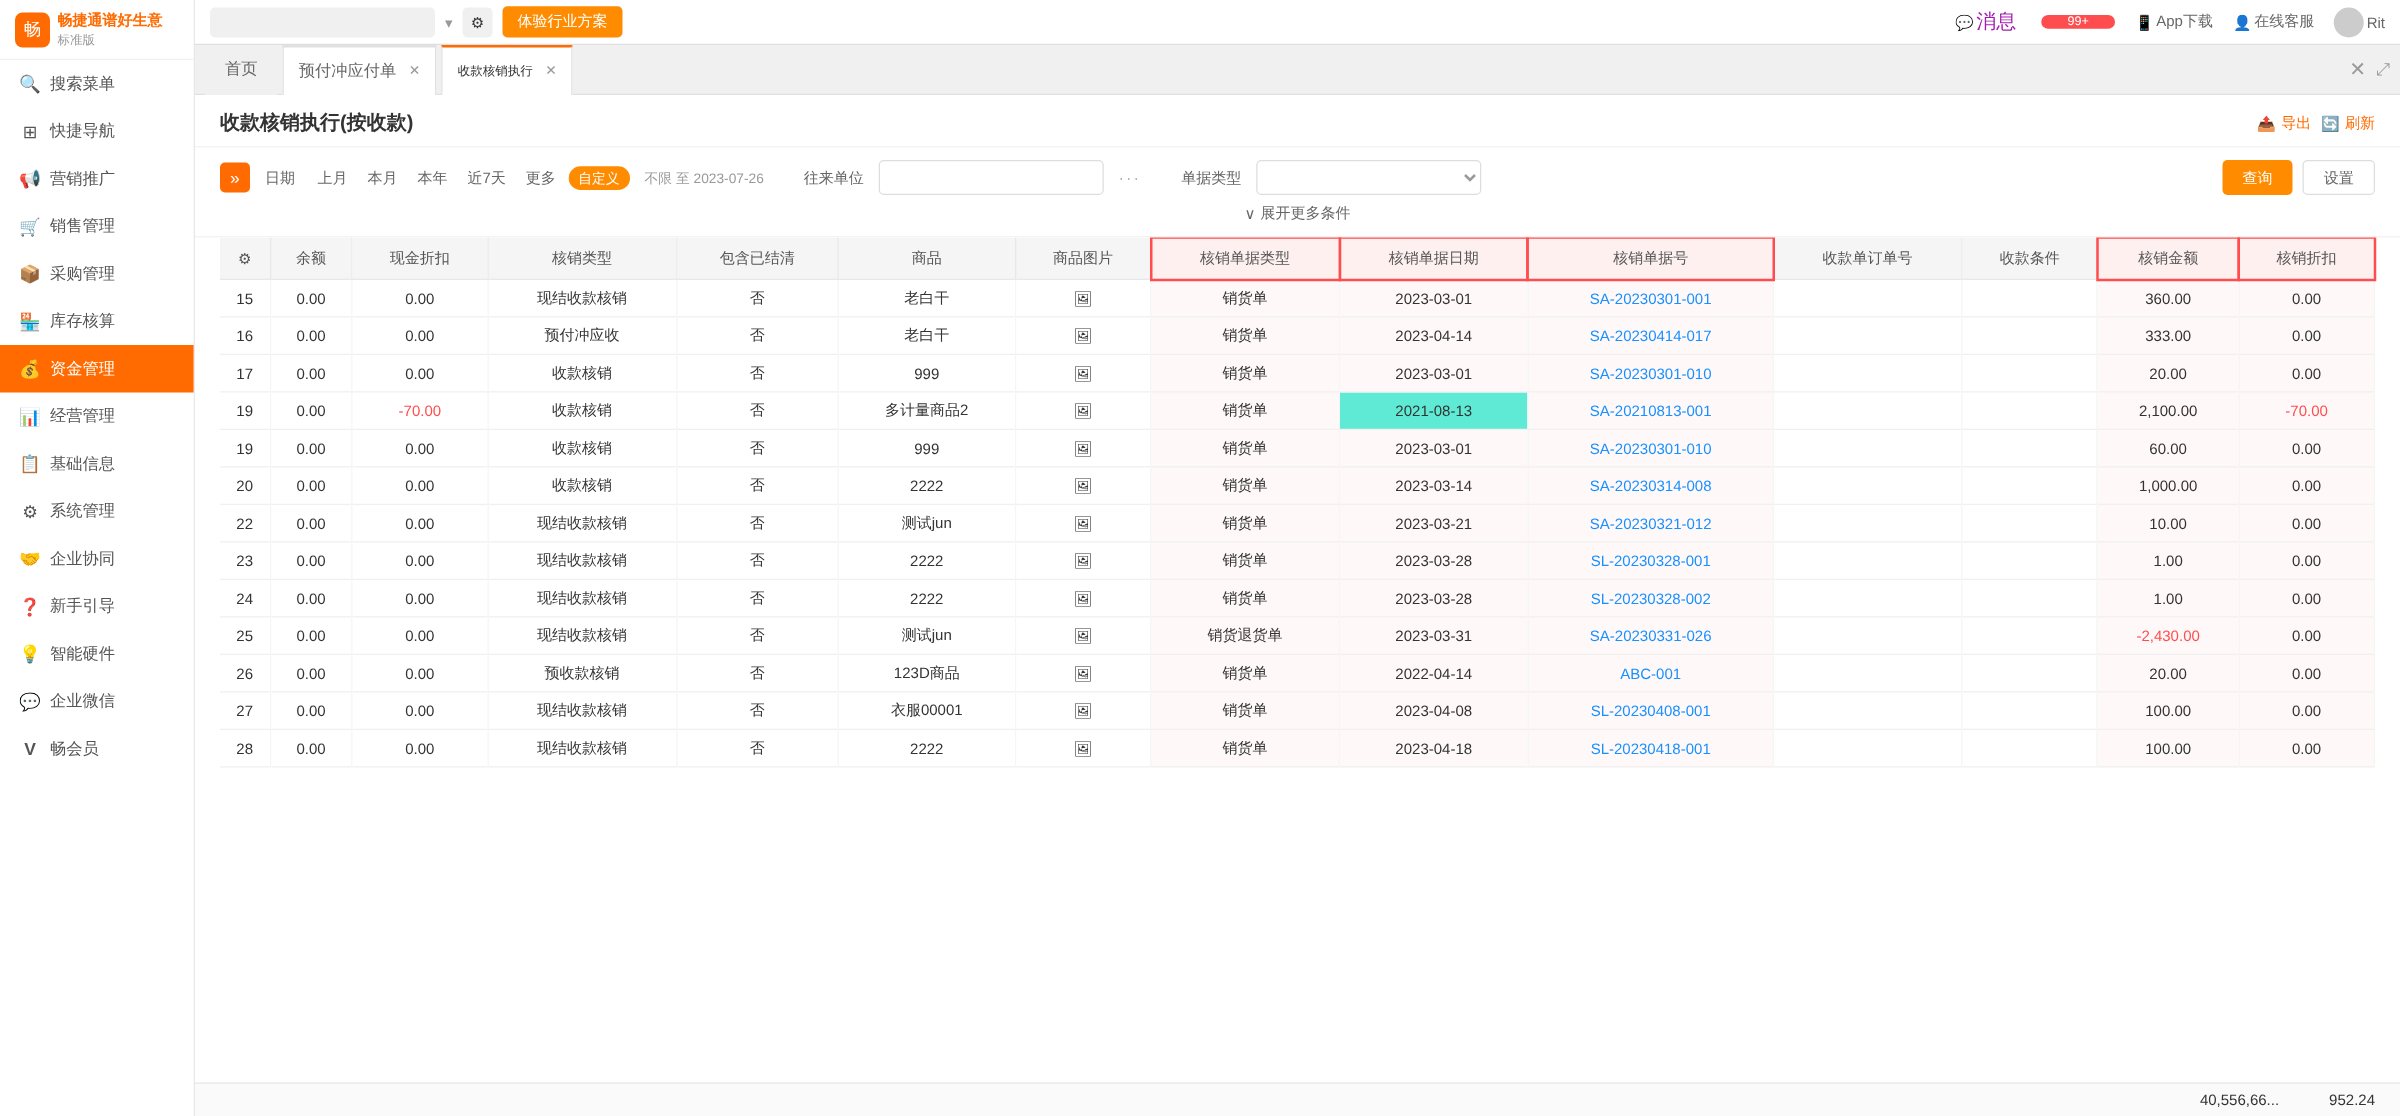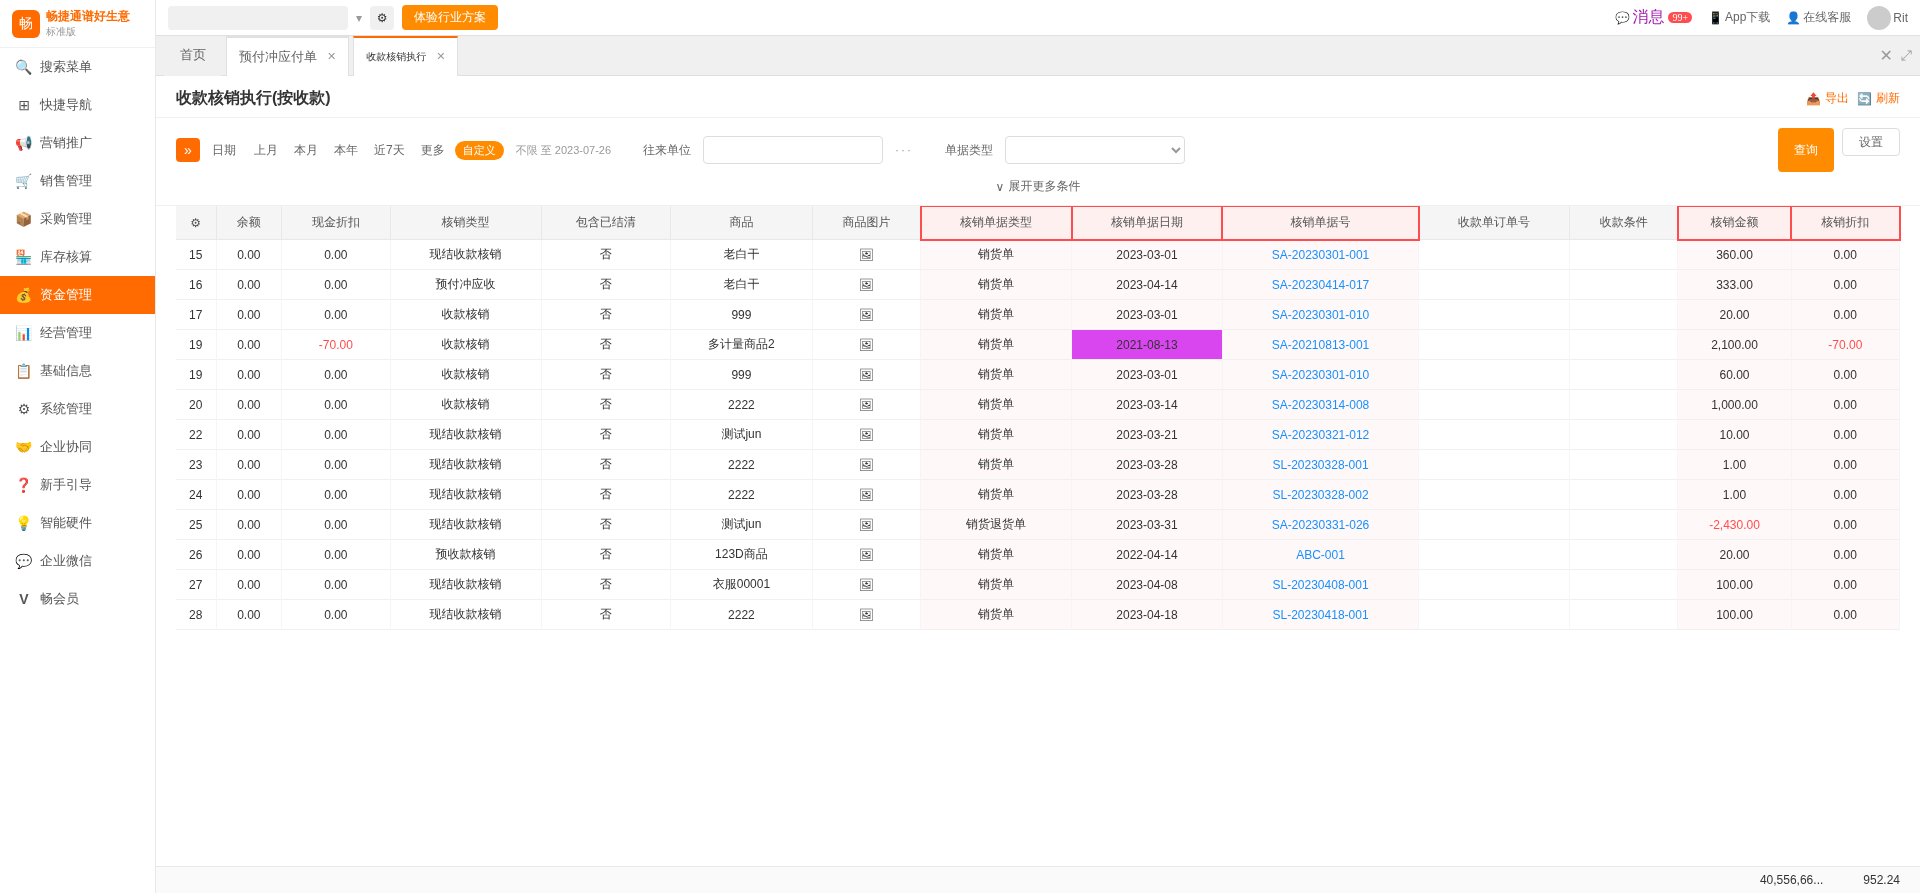--- a/index.html
+++ b/index.html
@@ -1,21 +1,21 @@
 <!DOCTYPE html>
 <html><head>
   <meta charset="utf-8">
   <style>
     * { box-sizing: border-box; margin: 0; padding: 0; }
     body { font-family: 'Microsoft YaHei', Arial, sans-serif; font-size: 12px; background: #f5f5f5; color: #333; overflow: hidden; }
 
     
     .top-bar { height: 36px; background: #fff; border-bottom: 1px solid #e0e0e0; display: flex; align-items: center; padding: 0 12px; gap: 8px; }
     .top-bar-btn { background: #ff8c00; color: #fff; border: none; border-radius: 4px; padding: 4px 12px; font-size: 12px; cursor: pointer; }
-    .badge { background: #ff4d4f; color: #fff; border-radius: 10px; padding: 0 4px; font-size: 10px; margin-left: 2px; font-family: Liberation Serif, serif; }
+    .badge { background: #ff4d4f; color: #fff; border-radius: 10px; padding: 0 21px; font-size: 10px; margin-left: 18px; }
 
     
     .sidebar { width: 156px; background: #fff; border-right: 1px solid #e8e8e8; display: flex; flex-direction: column; flex-shrink: 0; }
     .sidebar-item { display: flex; align-items: center; padding: 10px 16px; gap: 8px; cursor: pointer; color: #555; font-size: 13px; }
     .sidebar-item.active { background: #ff6b00; color: #fff; border-radius: 0; }
     .sidebar-icon { width: 16px; height: 16px; display: flex; align-items: center; justify-content: center; font-size: 14px; }
 
     
     .main { flex: 1; display: flex; flex-direction: column; overflow: hidden; }
 
@@ -35,21 +35,21 @@
     .filter-bar { background: #fff; padding: 10px 20px; border-bottom: 1px solid #f0f0f0; }
     .filter-row { display: flex; align-items: center; gap: 12px; flex-wrap: wrap; }
     .filter-expand { width: 24px; height: 24px; background: #ff6b00; border-radius: 4px; display: flex; align-items: center; justify-content: center; color: #fff; cursor: pointer; font-size: 14px; }
     .filter-label { font-size: 12px; color: #666; }
     .date-options { display: flex; gap: 4px; align-items: center; }
     .date-opt { padding: 2px 6px; cursor: pointer; color: #666; font-size: 12px; border-radius: 2px; }
     .date-custom { background: #ff8c00; color: #fff; border-radius: 10px; padding: 2px 8px; font-size: 11px; cursor: pointer; }
     .filter-input { border: 1px solid #ddd; border-radius: 4px; height: 28px; padding: 0 8px; min-width: 160px; font-size: 12px; color: #999; }
     .filter-select { border: 1px solid #ddd; border-radius: 4px; height: 28px; padding: 0 8px; min-width: 160px; font-size: 12px; color: #999; background: #fff; }
     .filter-dots { color: #999; letter-spacing: 2px; }
-    .query-btn { background: #ff8c00; color: #fff; border: none; border-radius: 4px; padding: 4px 16px; font-size: 12px; cursor: pointer; height: 44px; }
+    .query-btn { background: #ff8c00; color: #fff; border: none; border-radius: 4px; padding: 4px 16px; font-size: 12px; cursor: pointer; height: 28px; }
     .set-btn { background: #fff; color: #666; border: 1px solid #ddd; border-radius: 4px; padding: 4px 16px; font-size: 12px; cursor: pointer; height: 28px; }
     .expand-more { display: flex; align-items: center; gap: 4px; color: #666; font-size: 12px; cursor: pointer; margin: 6px auto 0; width: fit-content; }
 
     
     .table-area { flex: 1; overflow: auto; background: #fff; padding: 0 20px; }
     table { width: 100%; border-collapse: collapse; font-size: 12px; }
     thead tr { background: #f5f5f5; }
     thead th { padding: 8px 6px; text-align: center; font-weight: normal; color: #555; border-bottom: 1px solid #e8e8e8; border-right: 1px solid #e8e8e8; white-space: nowrap; position: relative; }
     thead th:first-child { width: 40px; }
     tbody tr { border-bottom: 1px solid #f0f0f0; }
@@ -305,21 +305,21 @@
             </tr>
             <tr>
               <td>19</td>
               <td>0.00</td>
               <td class="negative">-70.00</td>
               <td>收款核销</td>
               <td>否</td>
               <td>多计量商品2</td>
               <td>🖼</td>
               <td style="background: rgb(255, 248, 248);">销货单</td>
-              <td style="background: #d946ef;">2021-08-13</td>
+              <td style="background: #5eead4;">2021-08-13</td>
               <td class="link" style="background: rgb(255, 248, 248);">SA-20210813-001</td>
               <td></td>
               <td></td>
               <td style="background: rgb(255, 248, 248);">2,100.00</td>
               <td class="negative" style="background: rgb(255, 248, 248);">-70.00</td>
             </tr>
             <tr>
               <td>19</td>
               <td>0.00</td>
               <td>0.00</td>

